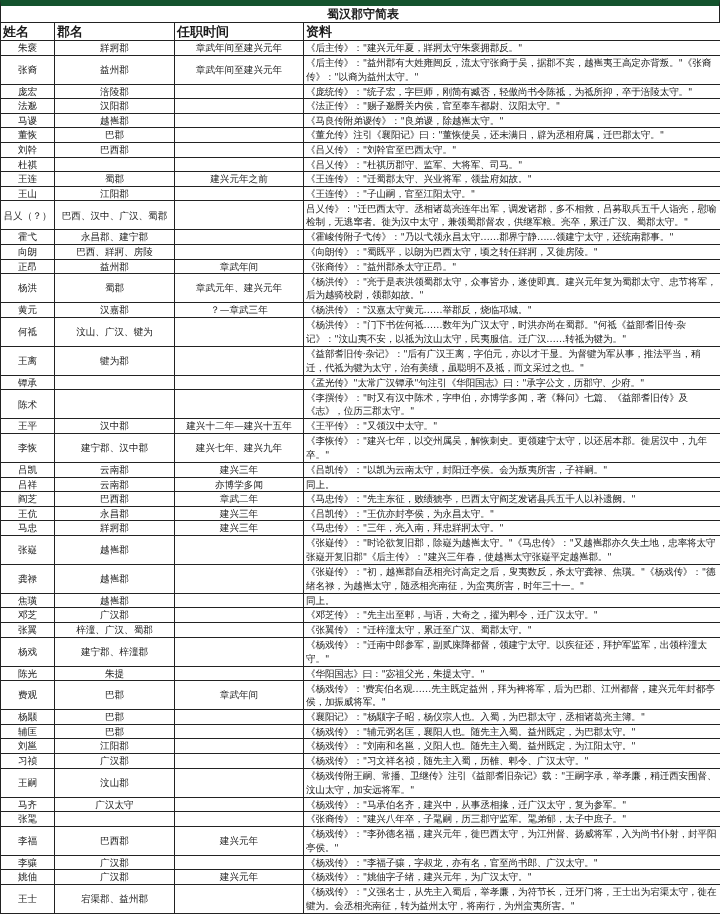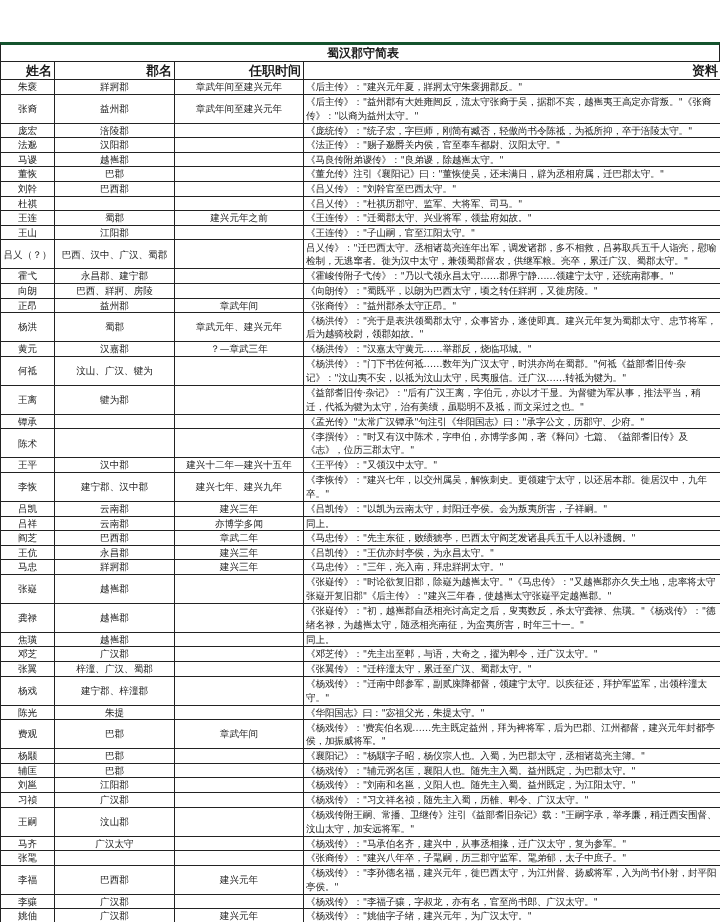--- a/index.html
+++ b/index.html
@@ -1,23 +1,23 @@
 <!DOCTYPE html>
 <html><head>
   <meta charset="utf-8">
   <style>
     html, body { margin: 0; padding: 0; background: #ffffff; }
     body { width: 720px; height: 922px; overflow: hidden; font-family: "DejaVu Serif", "Liberation Serif", serif; color: #1a1a1a; }
     .sheet { width: 720px; position: relative; }
-    .title-row { height: 16px; border-left: 1px solid #222; border-right: 1px solid #222; border-top: 3px solid #14532d; position: relative; margin-top: 42px; }
+    .title-row { height: 16px; border-left: 1px solid #222; border-right: 1px solid #222; border-top: 6px solid #14532d; position: relative; }
     .title { position: absolute; left: 326px; top: 0px; font-size: 12px; line-height: 16px; font-weight: bold; letter-spacing: 0px; }
     table { border-collapse: collapse; width: 720px; table-layout: fixed; }
     col.c1 { width: 54px; } col.c2 { width: 120px; } col.c3 { width: 129px; } col.c4 { width: 417px; }
     th, td { border: 1px solid #222; padding: 0 2px; font-size: 9.6px; line-height: 13.6px; vertical-align: middle; overflow: hidden; }
-    th { font-size: 13px; line-height: 16px; font-weight: bold; text-align: right; height: 17px; }
+    th { font-size: 13px; line-height: 16px; font-weight: bold; text-align: left; height: 17px; }
     td.name, td.commandery, td.period { text-align: center; white-space: nowrap; }
     td.source { text-align: left; padding-left: 2px; padding-right: 2px; word-break: break-all; letter-spacing: -0.15px; }
     tr.single td { height: 13px; }
     tr.double td { height: 28px; }
   </style>
 </head>
 <body>
 
 <div class="sheet">
   <div class="title-row">

